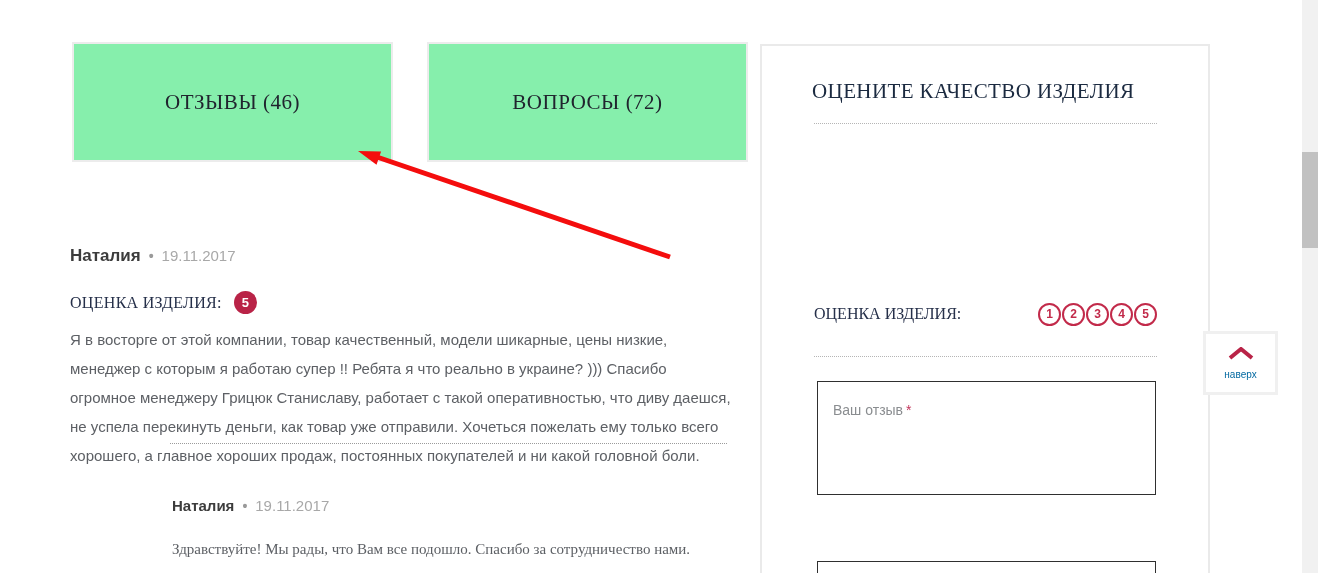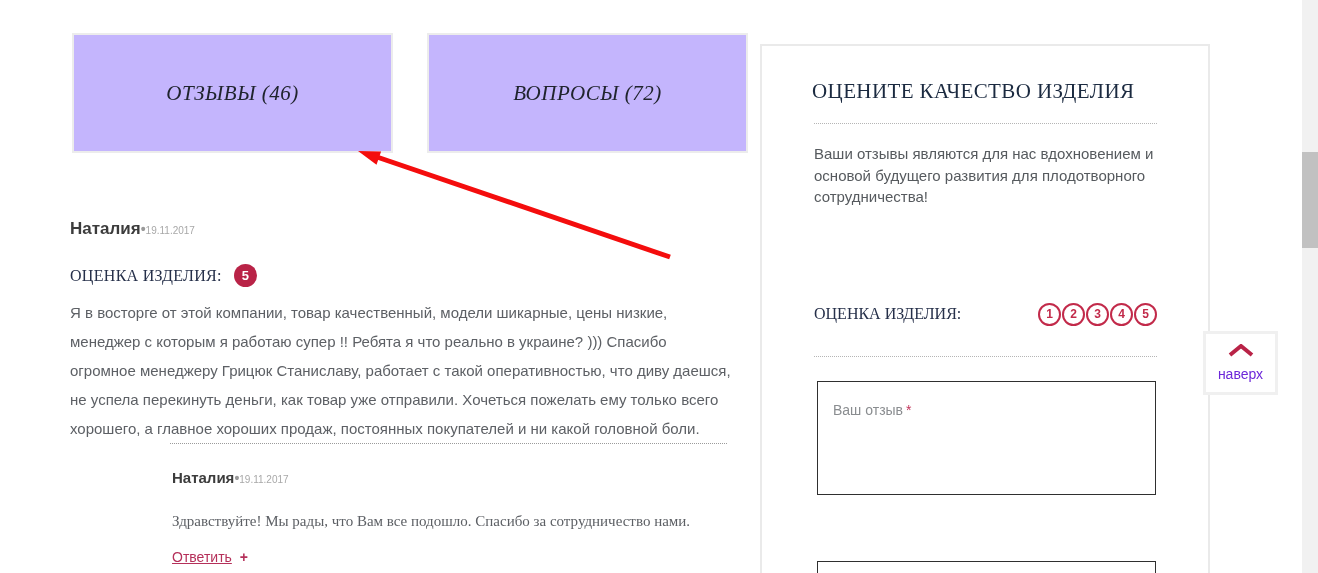--- a/index.html
+++ b/index.html
@@ -1,37 +1,37 @@
 <!DOCTYPE html>
 <html><head>
 <meta charset="utf-8">
 <style>
   * { margin:0; padding:0; box-sizing:border-box; }
   html,body { width:1318px; height:573px; background:#ffffff; overflow:hidden;
               font-family:"Liberation Sans", sans-serif; }
   .page { position:relative; width:1318px; height:573px; background:#ffffff; overflow:hidden; }
 
   
-  .tab { position:absolute; top:33px; width:321px; height:120px; background:#c4b5fd;
+  .tab { position:absolute; top:42px; width:321px; height:120px; background:#86efac;
          border:2px solid #ececec; display:flex; align-items:center; justify-content:center;
          font-family:"Liberation Serif", serif; font-size:21px; color:#20242e;
-         letter-spacing:0.5px; cursor:pointer;font-style:italic; }
+         letter-spacing:0.5px; cursor:pointer; }
   .tab-reviews { left:72px; }
   .tab-questions { left:411px;margin-left:16px; }
 
   
   .arrow-layer { position:absolute; left:330px; top:130px; width:360px; height:145px;
                  pointer-events:none; }
 
   
   .review-block { position:absolute; left:70px; top:219px; width:662px; }
-  .author-line { display:flex; align-items:baseline; }
+  .author-line { display:flex; align-items:baseline; gap:8px; }
   .author-name { font-size:17px; font-weight:bold; color:#3c3c3c; }
   .author-dot  { font-size:14px; color:#9a9a9a; font-weight:bold; }
-  .author-date { font-size:10px; color:#a8a8a8; }
+  .author-date { font-size:15px; color:#a8a8a8;margin-top:28px; }
   .rating-line { margin-top:25px; display:flex; align-items:center; gap:12px; }
   .rating-label { font-family:"Liberation Serif", serif; font-size:16px; color:#26304a;
                   letter-spacing:0.3px; }
   .rating-badge { width:23px; height:23px; border-radius:50%; background:#b92347;
                   color:#ffffff; font-size:13px; font-weight:bold;
                   display:flex; align-items:center; justify-content:center; }
   .review-text { margin-top:11px; font-size:15px; line-height:29px; color:#5d6065; }
 
   .thread-divider { position:absolute; left:170px; top:443px; width:557px;
                     border-top:1px dotted #9b9b9b; }
@@ -66,21 +66,21 @@
             color:#c22a4a; font-size:12px; font-weight:bold; background:#fff;
             display:flex; align-items:center; justify-content:center; cursor:pointer; }
   .field-review { left:55px; top:335px; width:339px; height:114px; }
   .field-review .ph { position:absolute; left:15px; top:20px; }
   .field-extra { left:55px; top:515px; width:339px; height:60px; }
 
   
   .back-top { position:absolute; left:1203px; top:331px; width:75px; height:64px;
               background:#fff; border:3px solid #f0f0f0; display:flex; flex-direction:column;
               align-items:center; justify-content:center; gap:3px; cursor:pointer; }
-  .back-top-label { font-size:14px; color:#6d28d9;margin-top:6px; }
+  .back-top-label { font-size:10px; color:#0369a1;margin-top:6px; }
 
   
   .scrollbar { position:absolute; right:0; top:0; width:16px; height:573px; background:#f1f1f1; }
   .scroll-thumb { position:absolute; left:0; top:152px; width:16px; height:96px; background:#c1c1c1; }
 </style>
 </head>
 <body>
 
 <div class="page">
 
@@ -120,21 +120,20 @@
     <div class="reply-text">Здравствуйте! Мы рады, что Вам все подошло. Спасибо за сотрудничество нами.</div>
     <div class="reply-link-line">
       <a class="reply-link">Ответить</a>
       <span class="reply-plus">+</span>
     </div>
   </div>
 
   <div class="panel">
     <div class="panel-title">ОЦЕНИТЕ КАЧЕСТВО ИЗДЕЛИЯ</div>
     <div class="dotted dotted-1"></div>
-    <div class="panel-intro">Ваши отзывы являются для нас вдохновением и основой будущего развития для плодотворного сотрудничества!</div>
 
 
     <div class="panel-rating-row">
       <span class="panel-rating-label">ОЦЕНКА ИЗДЕЛИЯ:</span>
       <span class="circles">
         <span class="circle">1</span>
         <span class="circle">2</span>
         <span class="circle">3</span>
         <span class="circle">4</span>
         <span class="circle">5</span>

